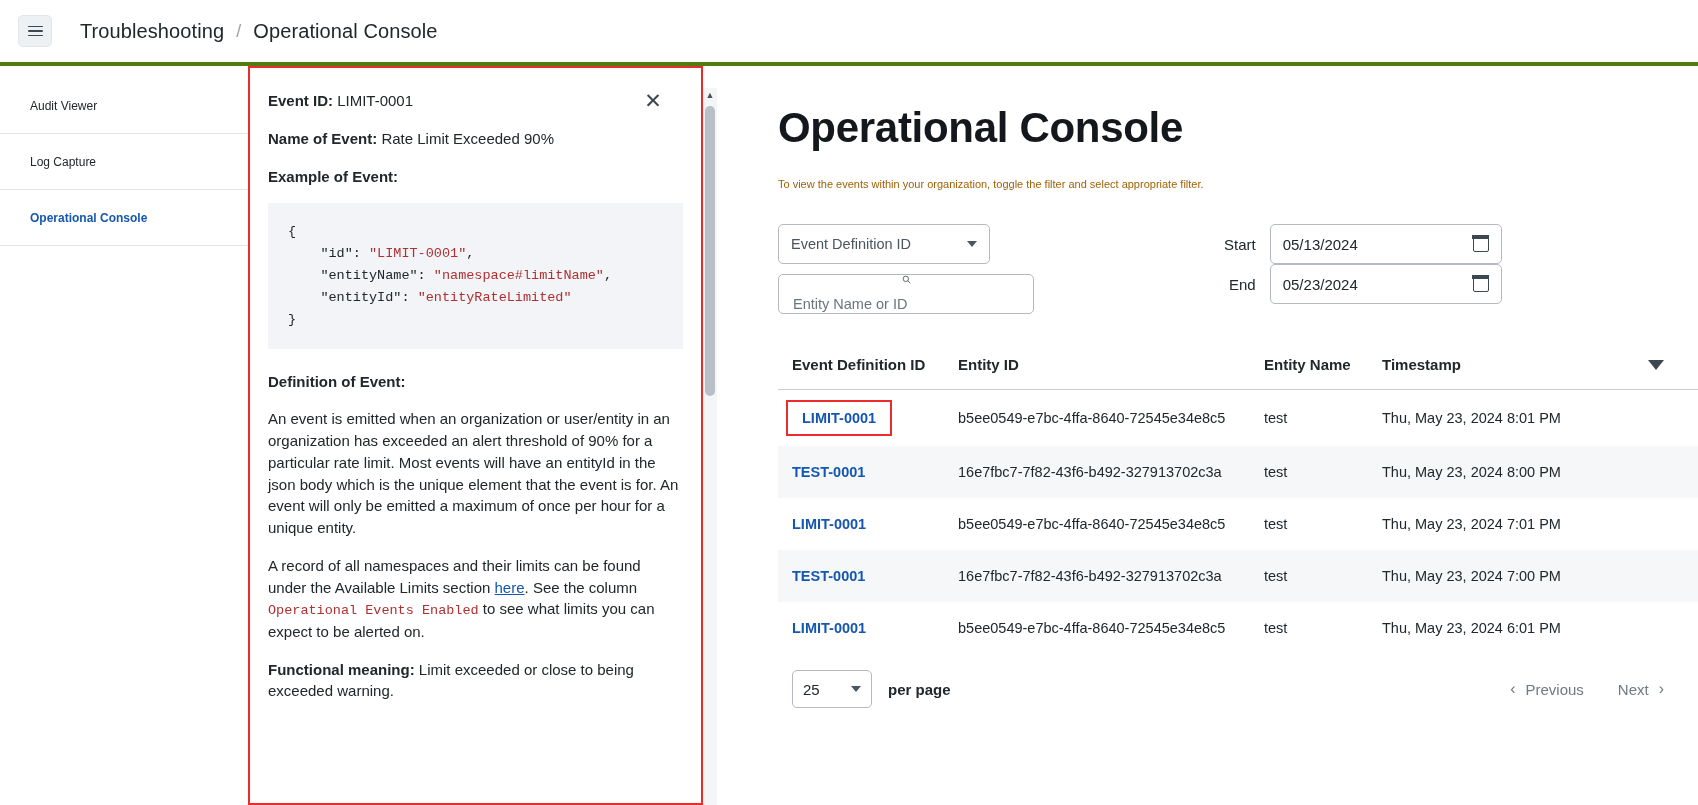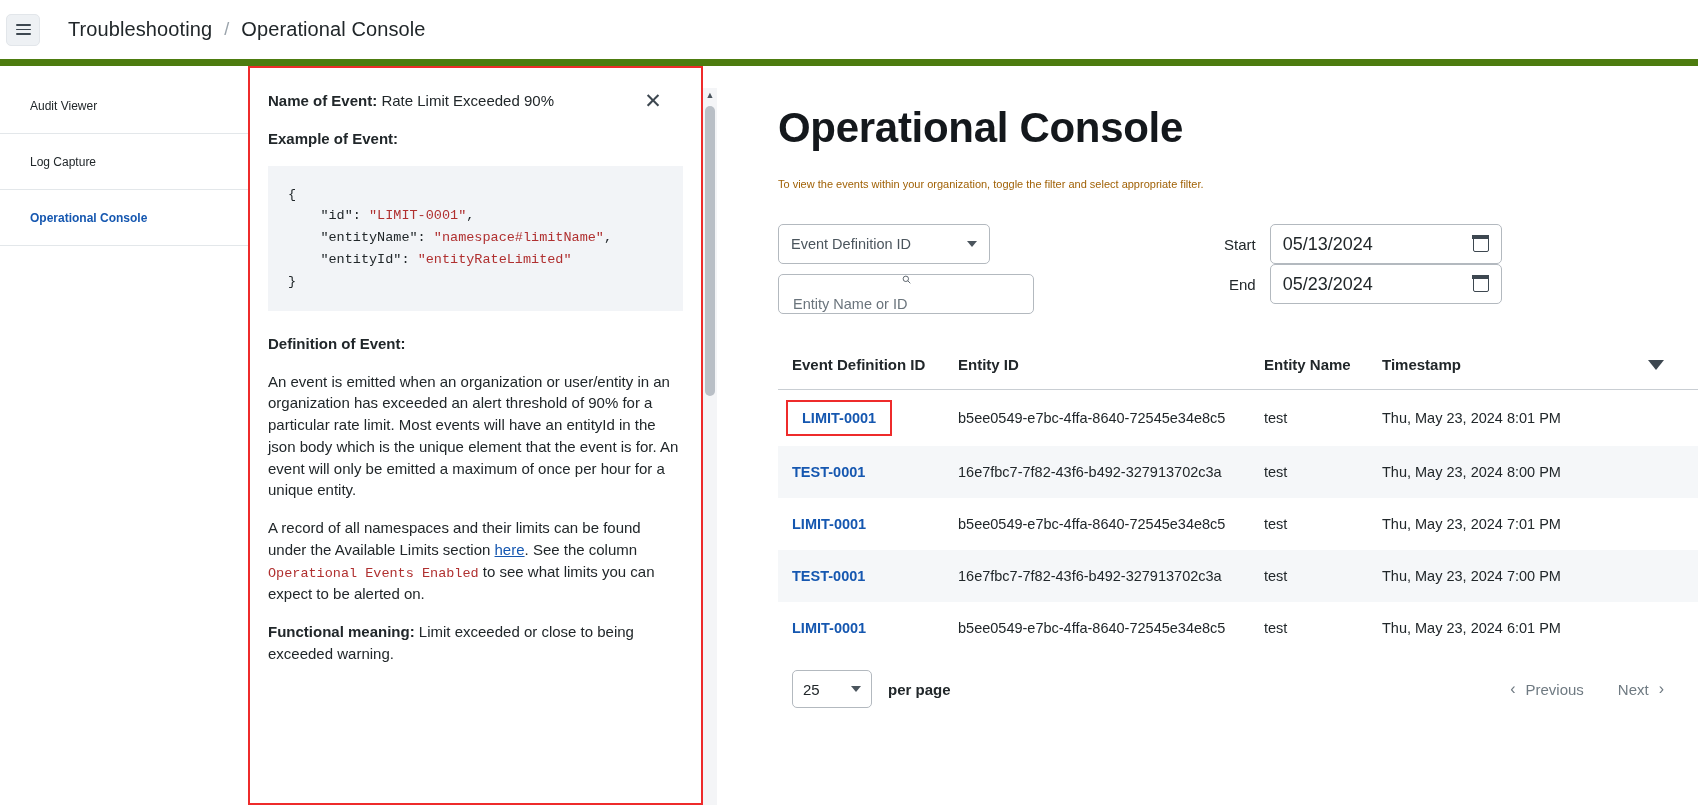--- a/index.html
+++ b/index.html
@@ -9,22 +9,22 @@
     background: #ffffff;
     font-family: "Liberation Sans", sans-serif;
     color: #21272a;
     overflow: hidden;
   }
   
   .topbar {
     height: 66px;
     display: flex;
     align-items: center;
-    border-bottom: 7px solid #4d7c0f;
-    padding-left: 6px;
+    border-bottom: 4px solid #4d7c0f;
+    padding-left: 18px;
     background: #fff;
   }
   .hamburger {
     width: 34px; height: 32px;
     background: #eef1f4;
     border: 1px solid #e2e6ea;
     border-radius: 5px;
     display: flex; flex-direction: column;
     align-items: center; justify-content: center;
     gap: 3px;
@@ -188,21 +188,21 @@
     display: flex; flex-direction: column; 
   }
   .date-row { display: flex; align-items: center; gap: 14px; justify-content: flex-end; }
   .date-label { font-size: 15px; color: #21272a; }
   .date-field {
     width: 232px; height: 40px;
     border: 1px solid #b3b9bf;
     border-radius: 5px;
     display: flex; align-items: center; justify-content: space-between;
     padding: 0 12px;
-    font-size: 18px; color: #21272a; background: #fff;
+    font-size: 15px; color: #21272a; background: #fff;
   }
   .cal {
     width: 16px; height: 16px; border: 1.6px solid #3d4750; border-radius: 2px;
     position: relative;
   }
   .cal:before {
     content: ""; position: absolute; top: -1.6px; left: -1.6px; right: -1.6px;
     height: 4px; background: #3d4750;
   }
 
@@ -281,20 +281,24 @@
       <span>Log Capture</span>
     </div>
     <div class="nav-item active">
       <span>Operational Console</span>
     </div>
   </div>
 
   <div class="drawer">
     <button class="drawer-close">✕</button>
     <div class="drawer-inner">
+      <p class="kv">
+        <span class="label">Event ID:</span>
+        <span>LIMIT-0001</span>
+      </p>
       <p class="kv">
         <span class="label">Name of Event:</span>
         <span>Rate Limit Exceeded 90%</span>
       </p>
       <p class="head">Example of Event:</p>
       <pre class="codebox">{
     "id": <span class="str">"LIMIT-0001"</span>,
     "entityName": <span class="str">"namespace#limitName"</span>,
     "entityId": <span class="str">"entityRateLimited"</span>
 }</pre>

